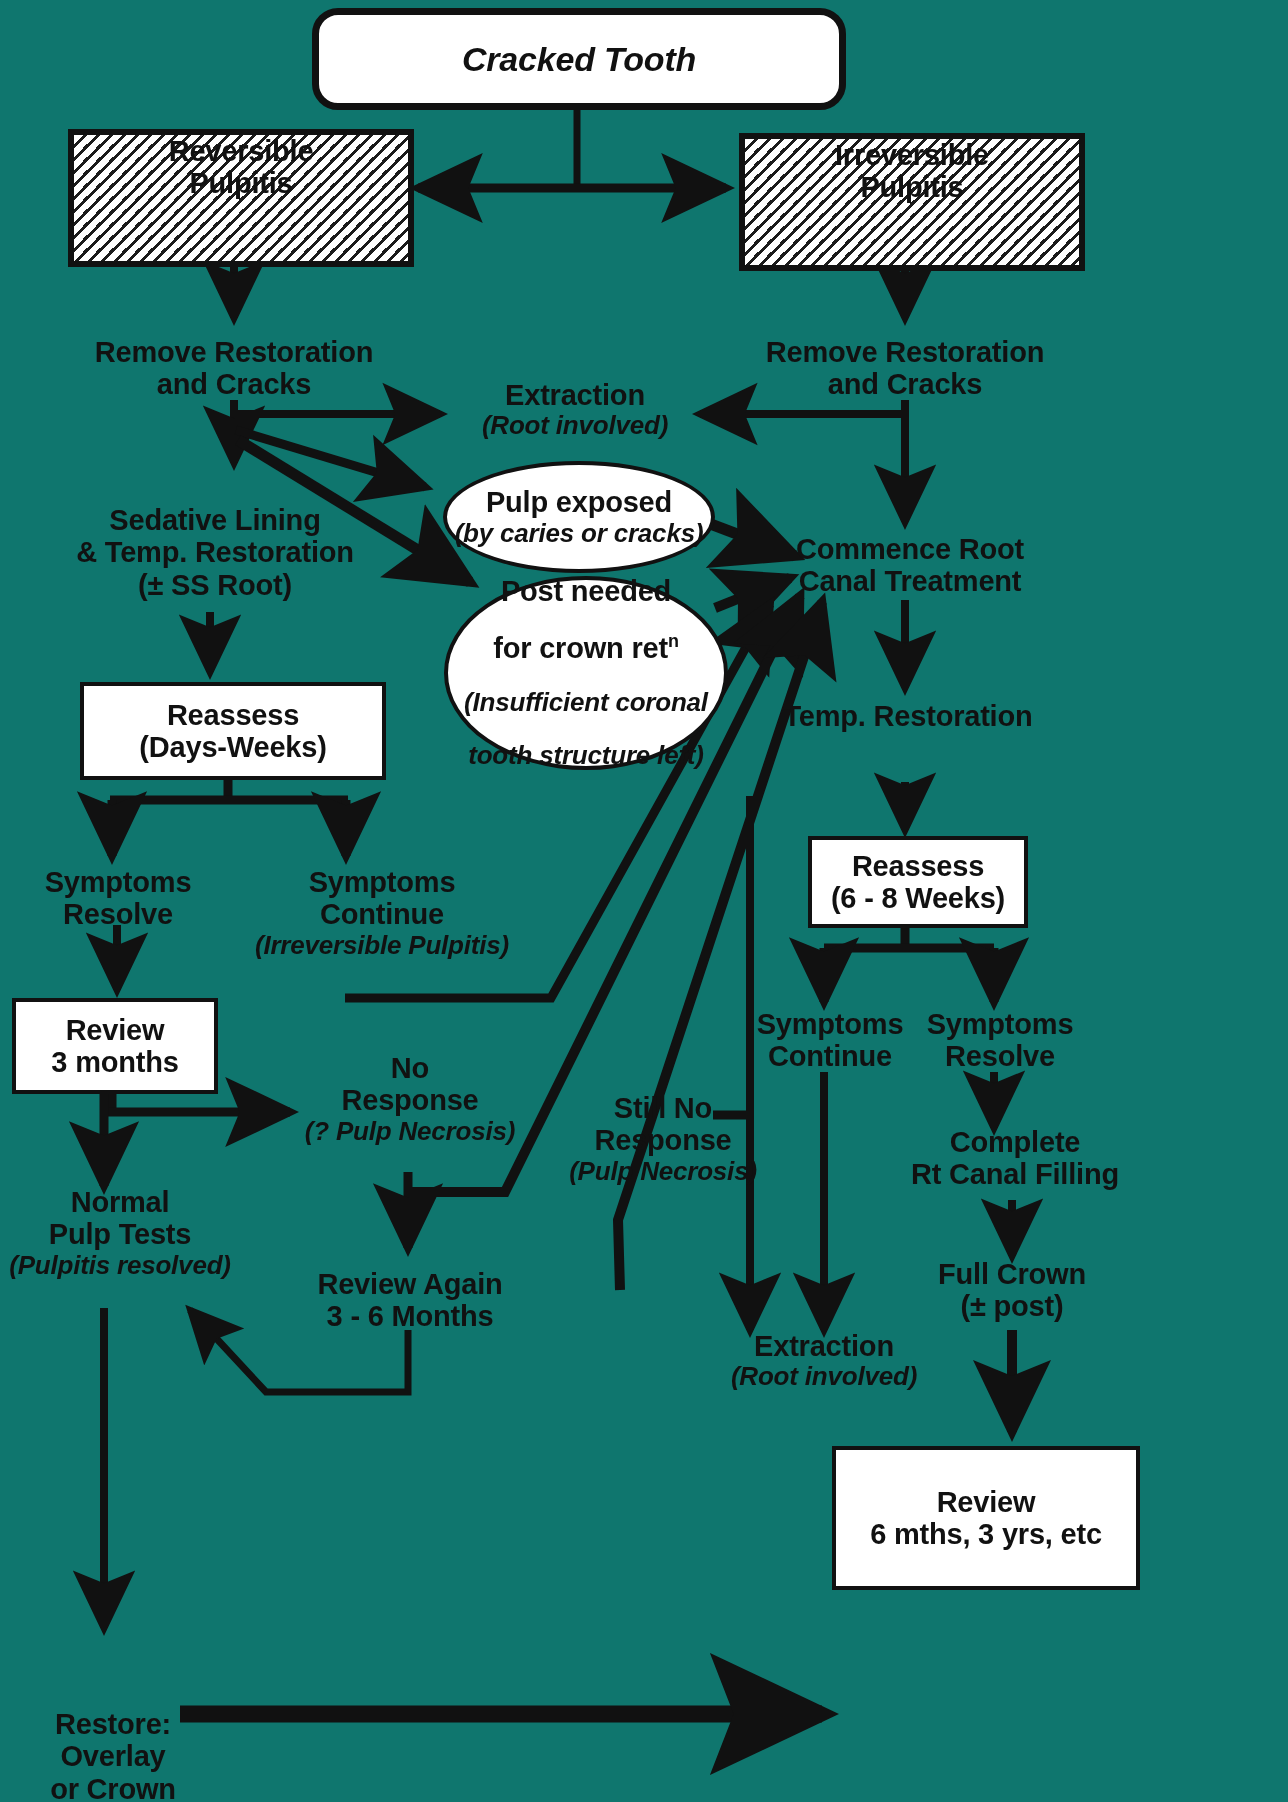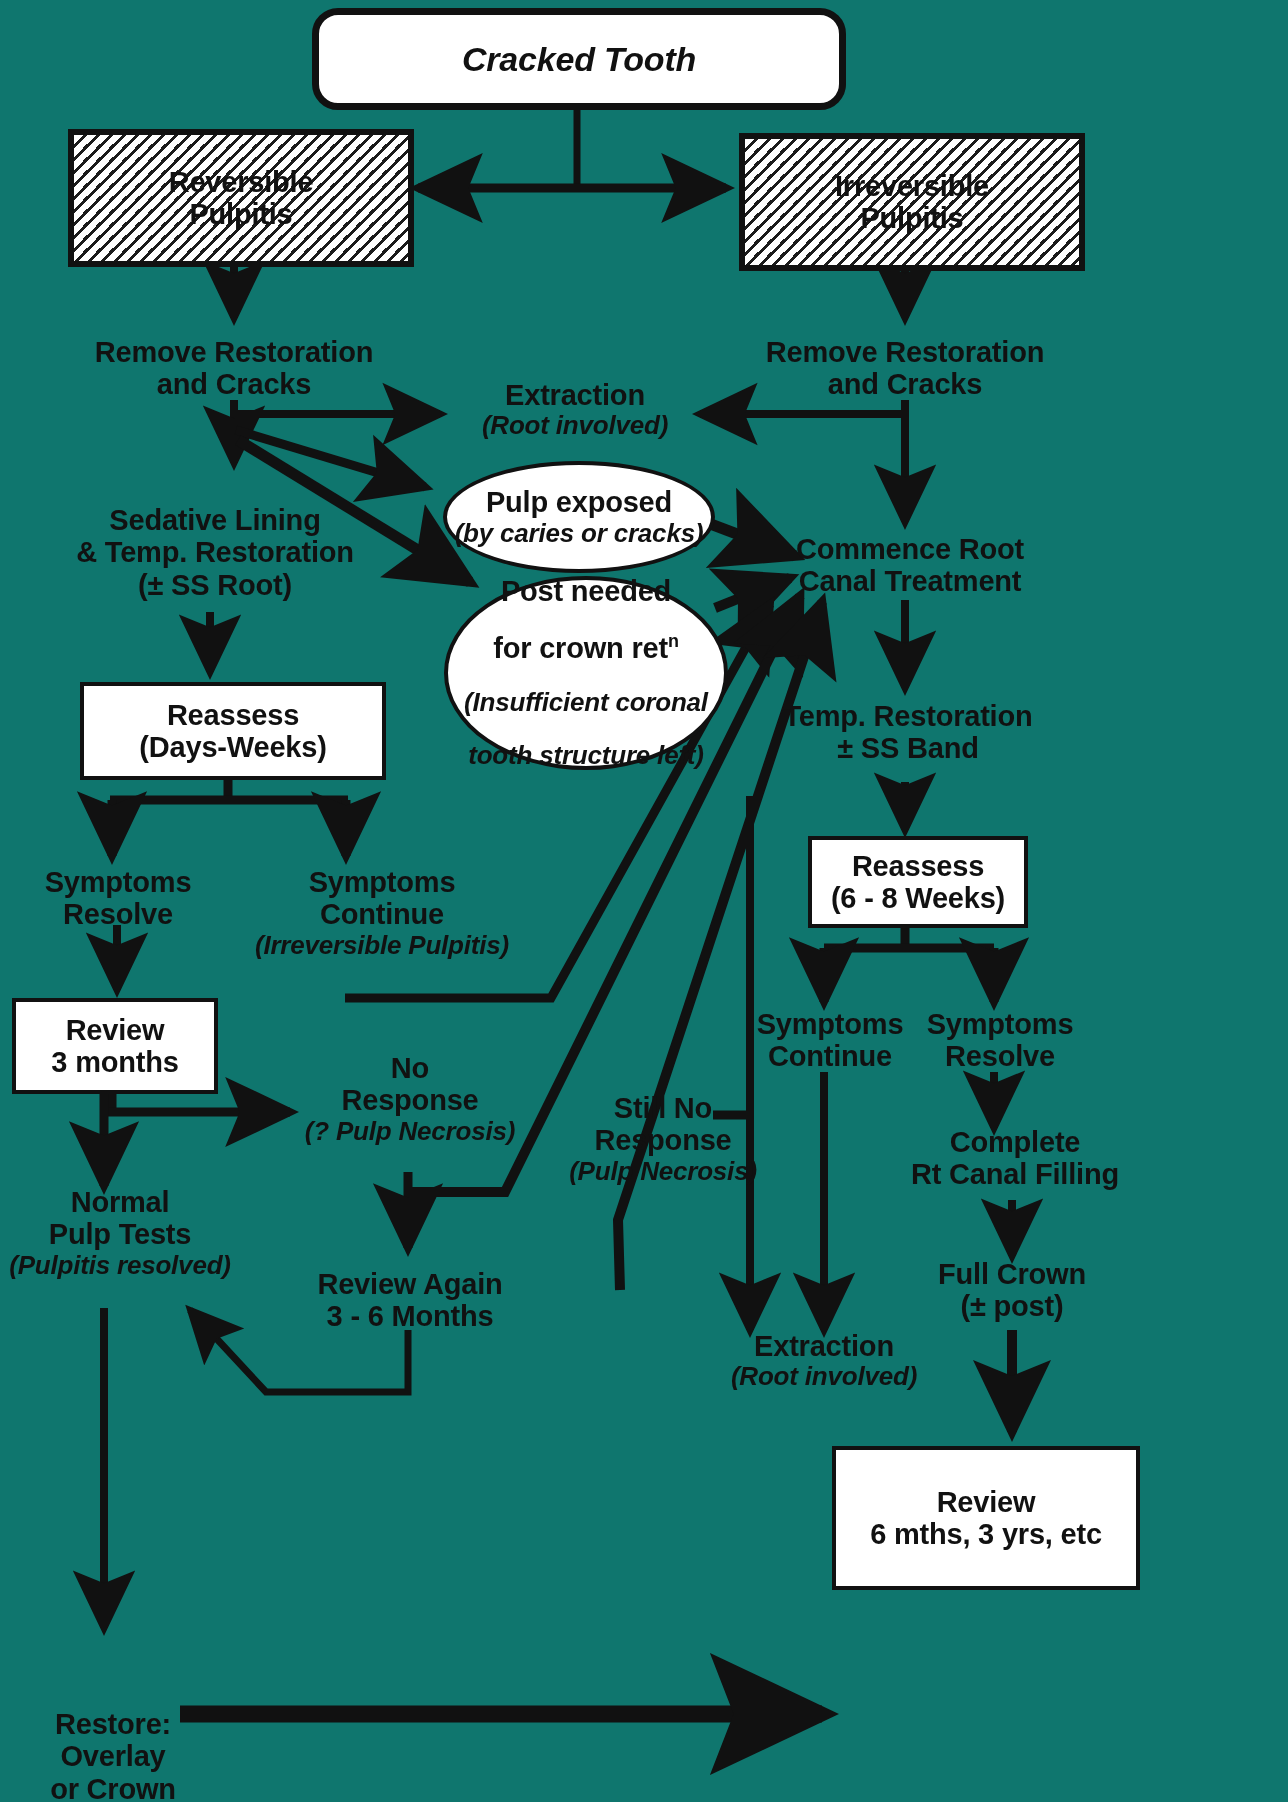--- a/index.html
+++ b/index.html
@@ -9,21 +9,21 @@
   .node{position:absolute;text-align:center;color:#111;line-height:1.12;}
   .lbl{font-weight:bold;font-size:29px;letter-spacing:-.2px;}
   .sub{font-style:italic;font-weight:bold;font-size:26px;letter-spacing:-.2px;}
   .boxnode{border:4px solid #111;background:#fff;display:flex;flex-direction:column;
            align-items:center;justify-content:center;}
   .rounded-title{border:7px solid #111;border-radius:26px;background:#fff;
                  display:flex;align-items:center;justify-content:center;}
   .rounded-title .lbl{font-style:italic;font-size:34px;}
   .shadow{position:absolute;background:#1b1b1b;border-radius:26px;}
   .hatchbox{border:6px solid #111;display:flex;flex-direction:column;
-            align-items:center;justify-content:center;
+            align-items:center;
             background-color:#fff;
             background-image:
               repeating-linear-gradient(-45deg,
                  #1b1b1b 0px,#1b1b1b 3px,transparent 3px,transparent 9px),
               repeating-linear-gradient(45deg,
                  rgba(255,255,255,0) 0px, rgba(255,255,255,0) 10px,
                  #ffffff 10px, #ffffff 20px);
             background-size:13px 13px, 26px 26px;
   }
   .hatchbox .lbl{position:relative;z-index:2;}
@@ -170,21 +170,20 @@
     <div class="lbl">(± SS Root)</div>
   </div>
 
   <div class="node" style="left:760px;top:533px;width:300px;">
     <div class="lbl">Commence Root</div>
     <div class="lbl">Canal Treatment</div>
   </div>
 
   <div class="node" style="left:758px;top:700px;width:300px;">
     <div class="lbl">Temp. Restoration</div>
-    <div class="lbl">± SS Band</div>
   </div>
 
   <div class="node boxnode" style="left:80px;top:682px;width:298px;height:90px;">
     <div class="lbl">Reassess</div>
     <div class="lbl">(Days-Weeks)</div>
   </div>
 
   <div class="node boxnode" style="left:808px;top:836px;width:212px;height:84px;">
     <div class="lbl">Reassess</div>
     <div class="lbl">(6 - 8 Weeks)</div>

